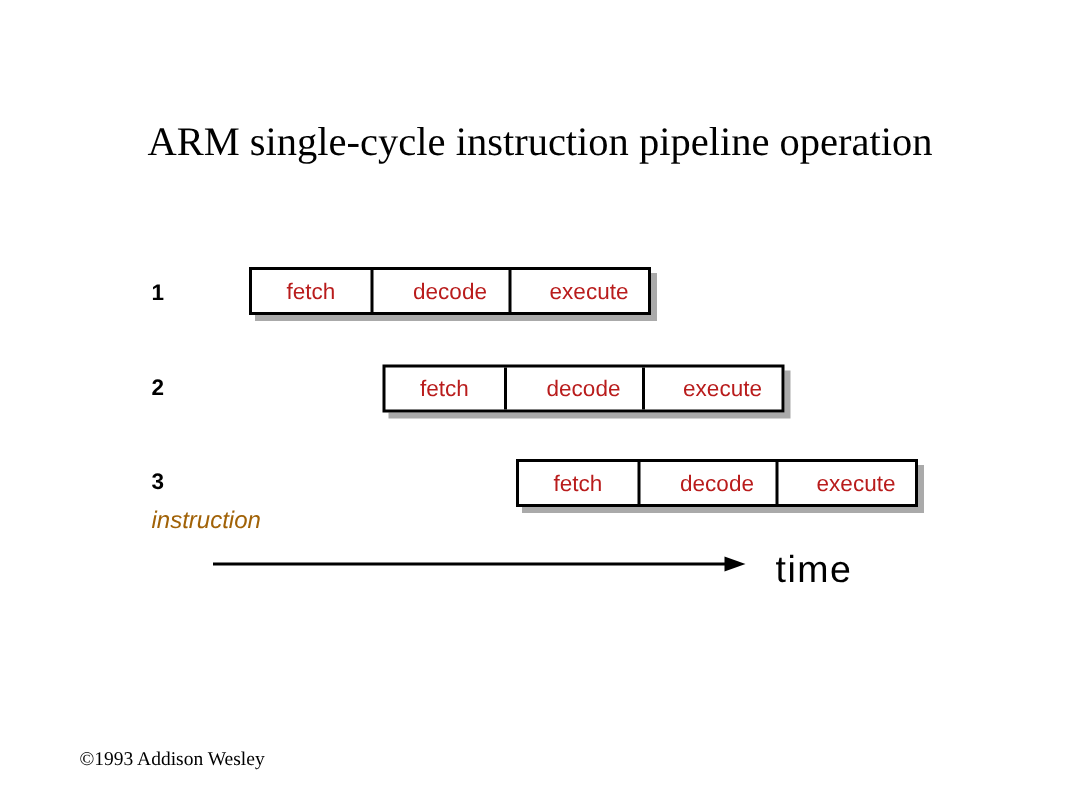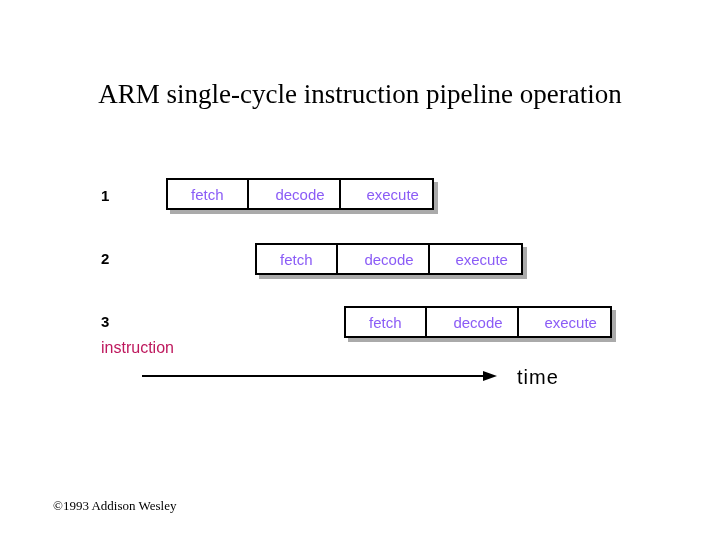--- a/index.html
+++ b/index.html
@@ -41,21 +41,21 @@
   .row-1 { left: 166px; top: 178px; }
   .row-2 { left: 255px; top: 243px; }
   .row-3 { left: 344px; top: 306px; }
   .stage-box {
     flex: 1 1 0;
     display: flex;
     align-items: center;
     justify-content: center;
     font-size: 15px;
     font-weight: 400;
-    color: #8b5cf6;
+    color: #b91c1c;
     box-sizing: border-box;
   }
   .stage-box + .stage-box {
     border-left: 2px solid #000000;
     padding-left: 12px;
   }
   .row-number {
     position: absolute;
     left: 101px;
     width: 30px;
@@ -67,21 +67,22 @@
   }
   .num-1 { top: 188px; }
   .num-2 { top: 251px; }
   .num-3 { top: 314px; }
   .instruction-label {
     position: absolute;
     left: 101px;
     top: 339px;
     font-size: 16px;
     font-weight: 400;
-    color: #be185d;
+    color: #a16207;
+    font-style: italic;
   }
   .time-arrow-line {
     position: absolute;
     left: 142px;
     top: 375px;
     width: 342px;
     height: 2px;
     background: #000000;
   }
   .time-arrow-head {
@@ -91,21 +92,21 @@
     width: 0;
     height: 0;
     border-left: 14px solid #000000;
     border-top: 5px solid transparent;
     border-bottom: 5px solid transparent;
   }
   .time-label {
     position: absolute;
     left: 517px;
     top: 366px;
-    font-size: 20px;
+    font-size: 25px;
     letter-spacing: 1px;
     font-weight: 400;
     color: #000000;
   }
   .copyright {
     position: absolute;
     left: 53px;
     top: 498px;
     font-family: "Liberation Serif", serif;
     font-size: 13px;

